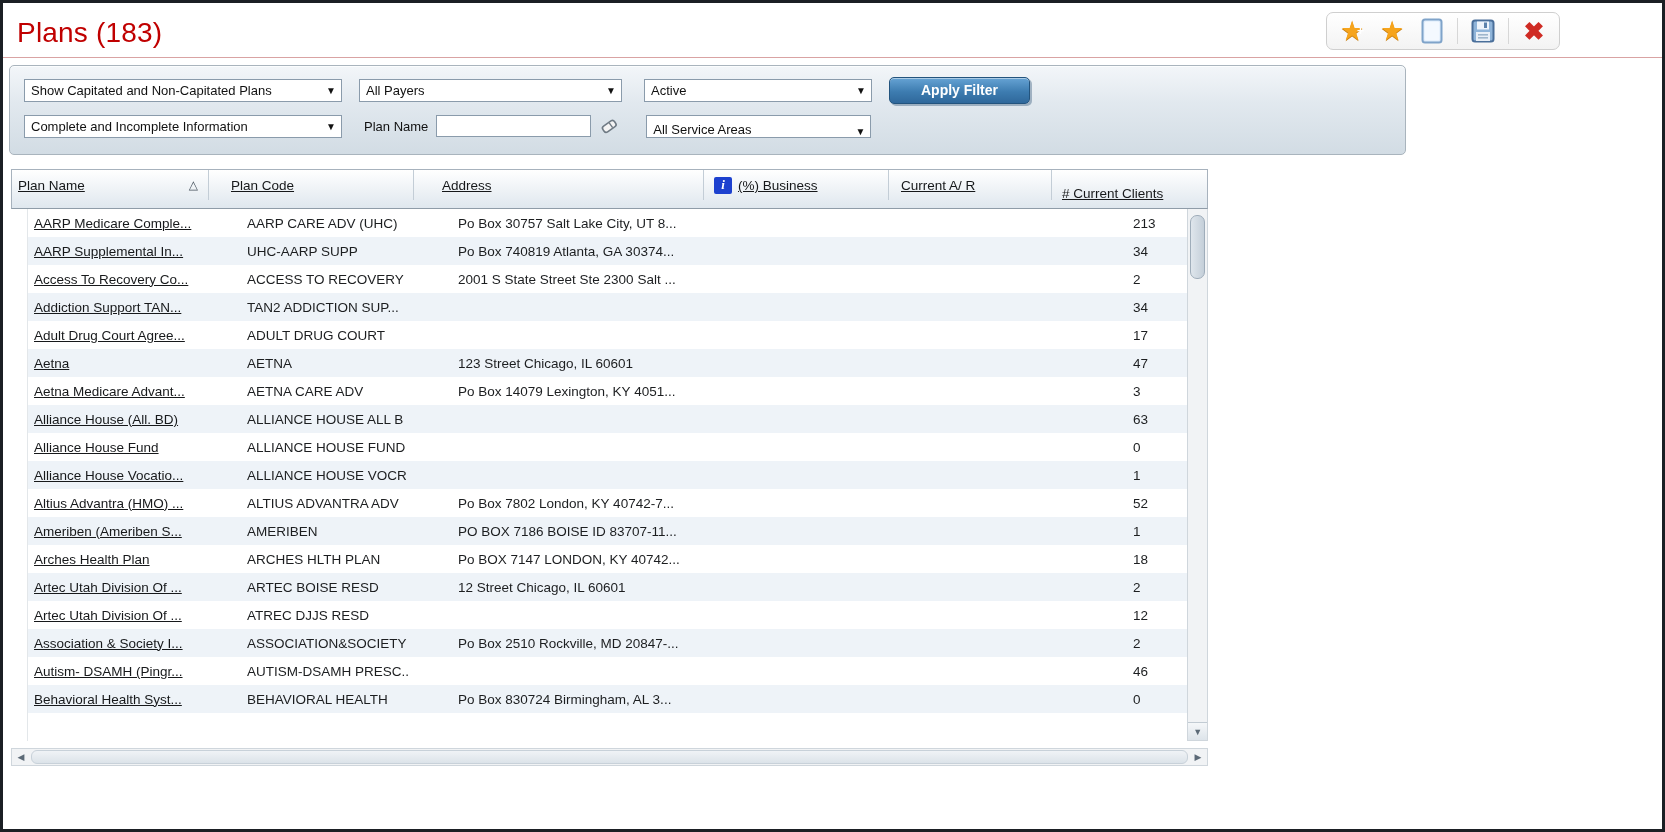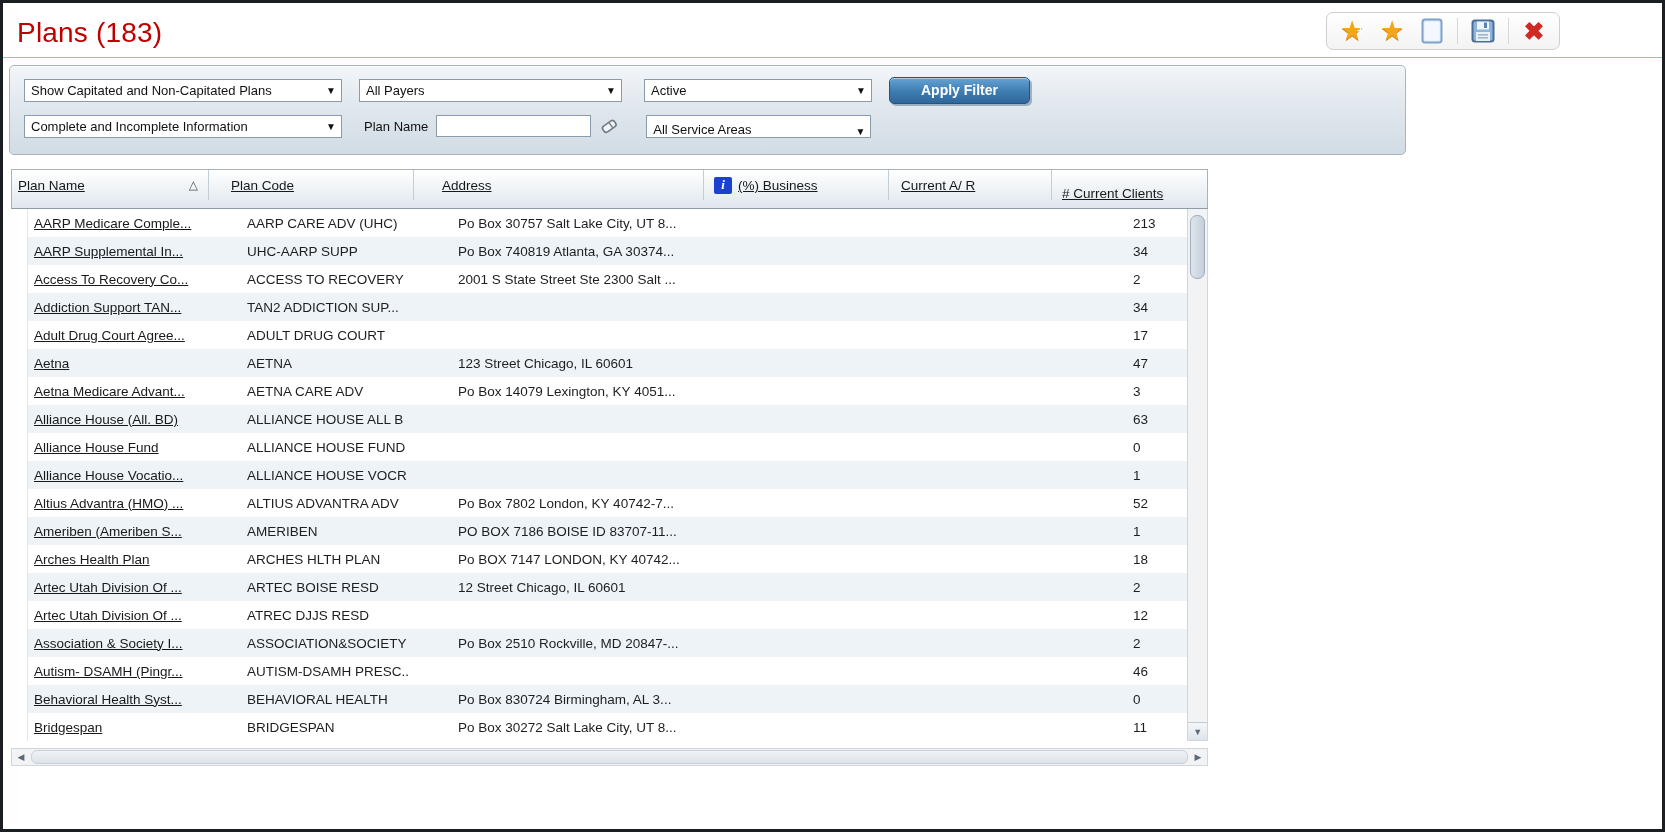--- a/index.html
+++ b/index.html
@@ -387,30 +387,20 @@
           <div class="trow grid-cols">
             <div class="td td-name">
               <span class="plan-link">Behavioral Health Syst...</span>
             </div>
             <div class="td td-code">BEHAVIORAL HEALTH</div>
             <div class="td td-addr">Po Box 830724 Birmingham, AL 3...</div>
             <div class="td td-biz"></div>
             <div class="td td-ar"></div>
             <div class="td td-clients">0</div>
           </div>
-          <div class="trow grid-cols">
-            <div class="td td-name">
-              <span class="plan-link">Bridgespan</span>
-            </div>
-            <div class="td td-code">BRIDGESPAN</div>
-            <div class="td td-addr">Po Box 30272 Salt Lake City, UT 8...</div>
-            <div class="td td-biz"></div>
-            <div class="td td-ar"></div>
-            <div class="td td-clients">11</div>
-          </div>
         </div>
       <div class="vscroll" style="height:532px;">
         <div class="vthumb"></div>
         <div class="vscroll-down">
           <span>▼</span>
         </div>
       </div>
     </div>
   </div>
 

